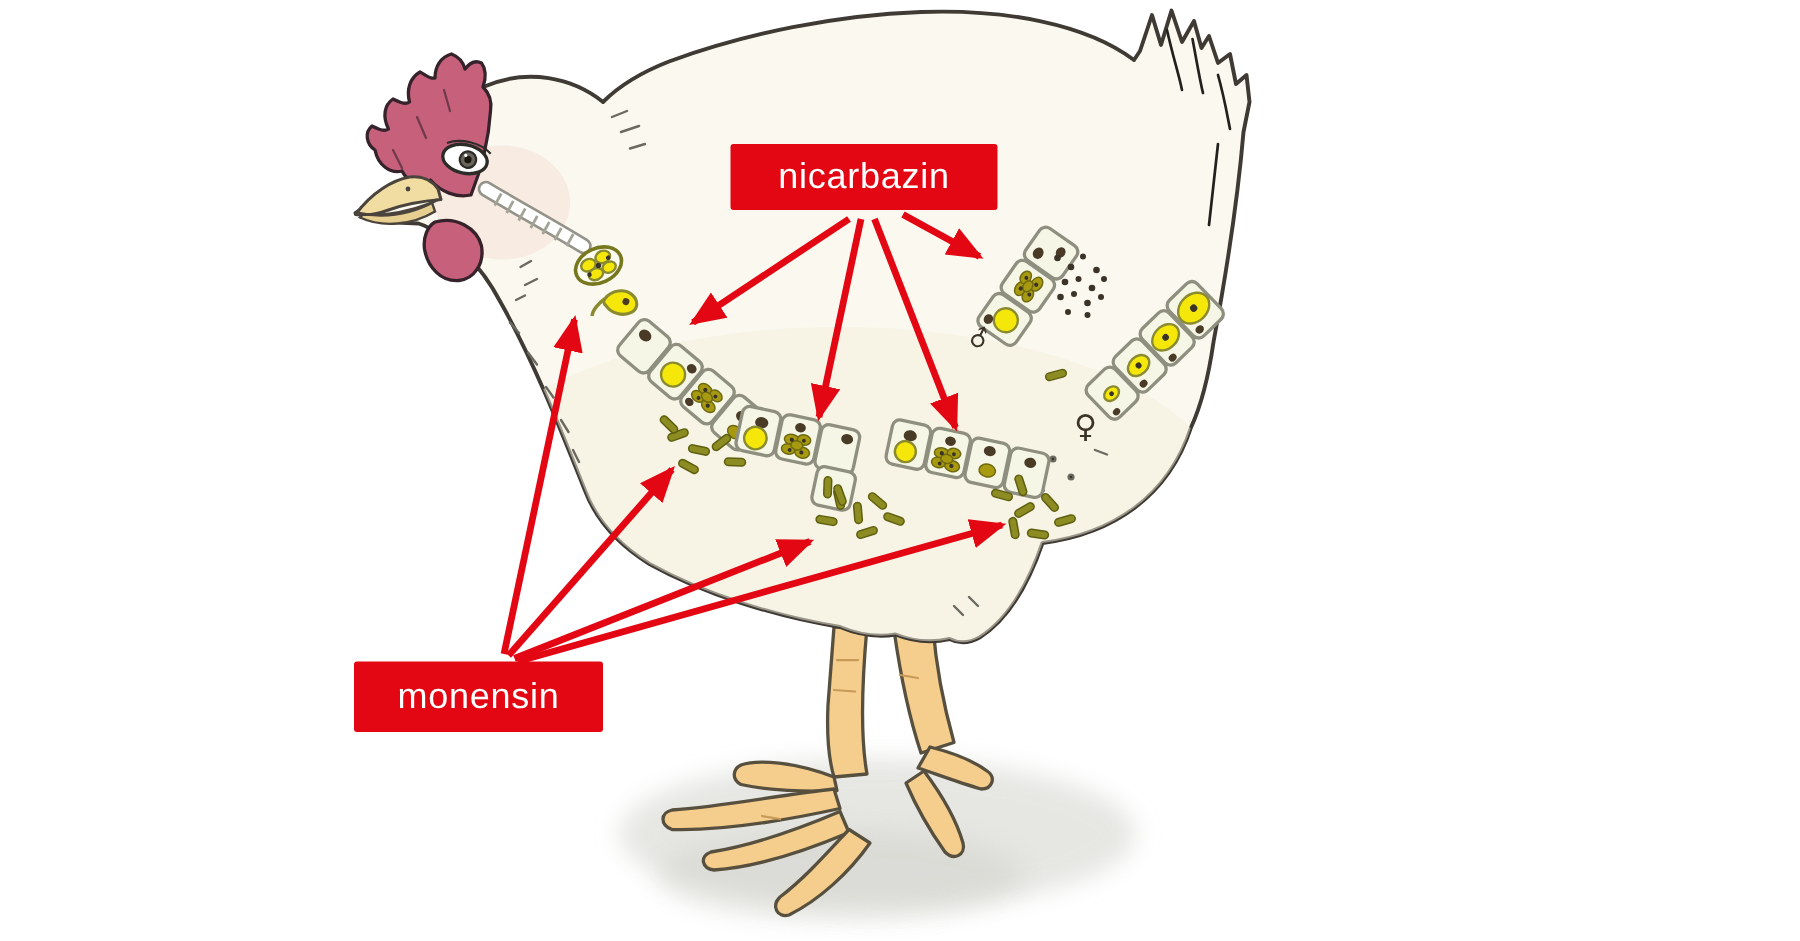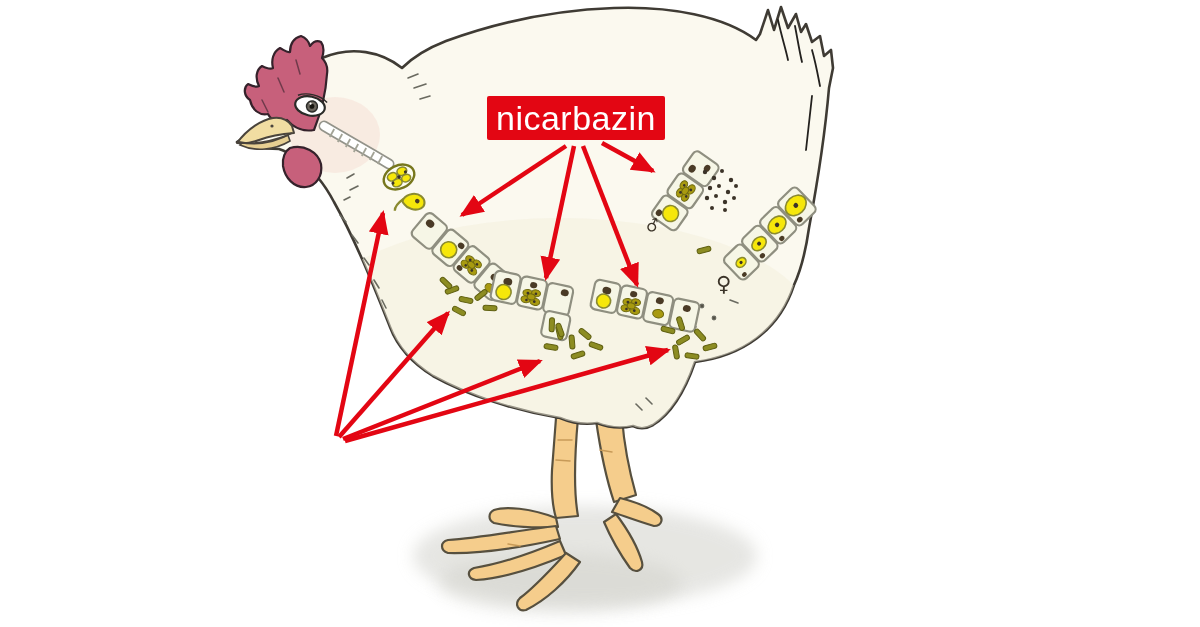--- a/index.html
+++ b/index.html
@@ -1,21 +1,21 @@
 <!DOCTYPE html>
 <html style="--accent-red: #e30613; --label-text: #ffffff; --body-cream: #fbf9ef; --comb-pink: #c7607b; --beak-yellow: #f1dda2; --leg-tan: #f5cd8c; --parasite-yellow: #f6e70a; --schizont-olive: #8c8c22; --outline-dark: #3f3b34;"><head>
 <meta charset="utf-8">
 <style>
   html,body{margin:0;padding:0;background:#fff;}
   .canvas{position:relative;width:1200px;height:627px;background:#fff;overflow:hidden;
           font-family:"Liberation Sans",sans-serif;}
   .stage{position:absolute;left:0;top:0;}
   .drug-label{position:absolute;display:flex;align-items:center;justify-content:center;
               background:var(--accent-red,#e30613);color:var(--label-text,#fff);
-              font-size:34px;font-weight:500;letter-spacing:.5px;border-radius:2px;
+              font-size:24px;font-weight:500;letter-spacing:.5px;border-radius:2px;
               line-height:1;user-select:none;}
   .lbl-nicarbazin{left:487px;top:96px;width:178px;height:44px;}
   .lbl-monensin{left:236px;top:441px;width:166px;height:47px;}
 
   
   .bodyfill{fill:var(--body-cream,#fbf9ef);stroke:var(--outline-dark,#3f3b34);
             stroke-width:2.6;stroke-linejoin:round;}
   .pink{fill:var(--comb-pink,#c7607b);stroke:#35222b;stroke-width:2.2;stroke-linejoin:round;}
   .beak{fill:var(--beak-yellow,#f1dda2);stroke:#4a443c;stroke-width:2;stroke-linejoin:round;}
   .beak2{fill:#e7cf92;stroke:#4a443c;stroke-width:1.6;}
@@ -335,14 +335,15 @@
 
   <g class="arrow">
     <line x1="336" y1="436" x2="383" y2="213" marker-end="url(#ah)"></line>
     <line x1="339" y1="437" x2="448" y2="313" marker-end="url(#ah)"></line>
     <line x1="343" y1="439" x2="540" y2="361" marker-end="url(#ah)"></line>
     <line x1="345" y1="441" x2="668" y2="350" marker-end="url(#ah)"></line>
   </g>
 </svg>
 
 <div class="drug-label lbl-nicarbazin">nicarbazin</div>
+<div class="drug-label lbl-monensin">monensin</div>
 
 </div>
 
 </body></html>

